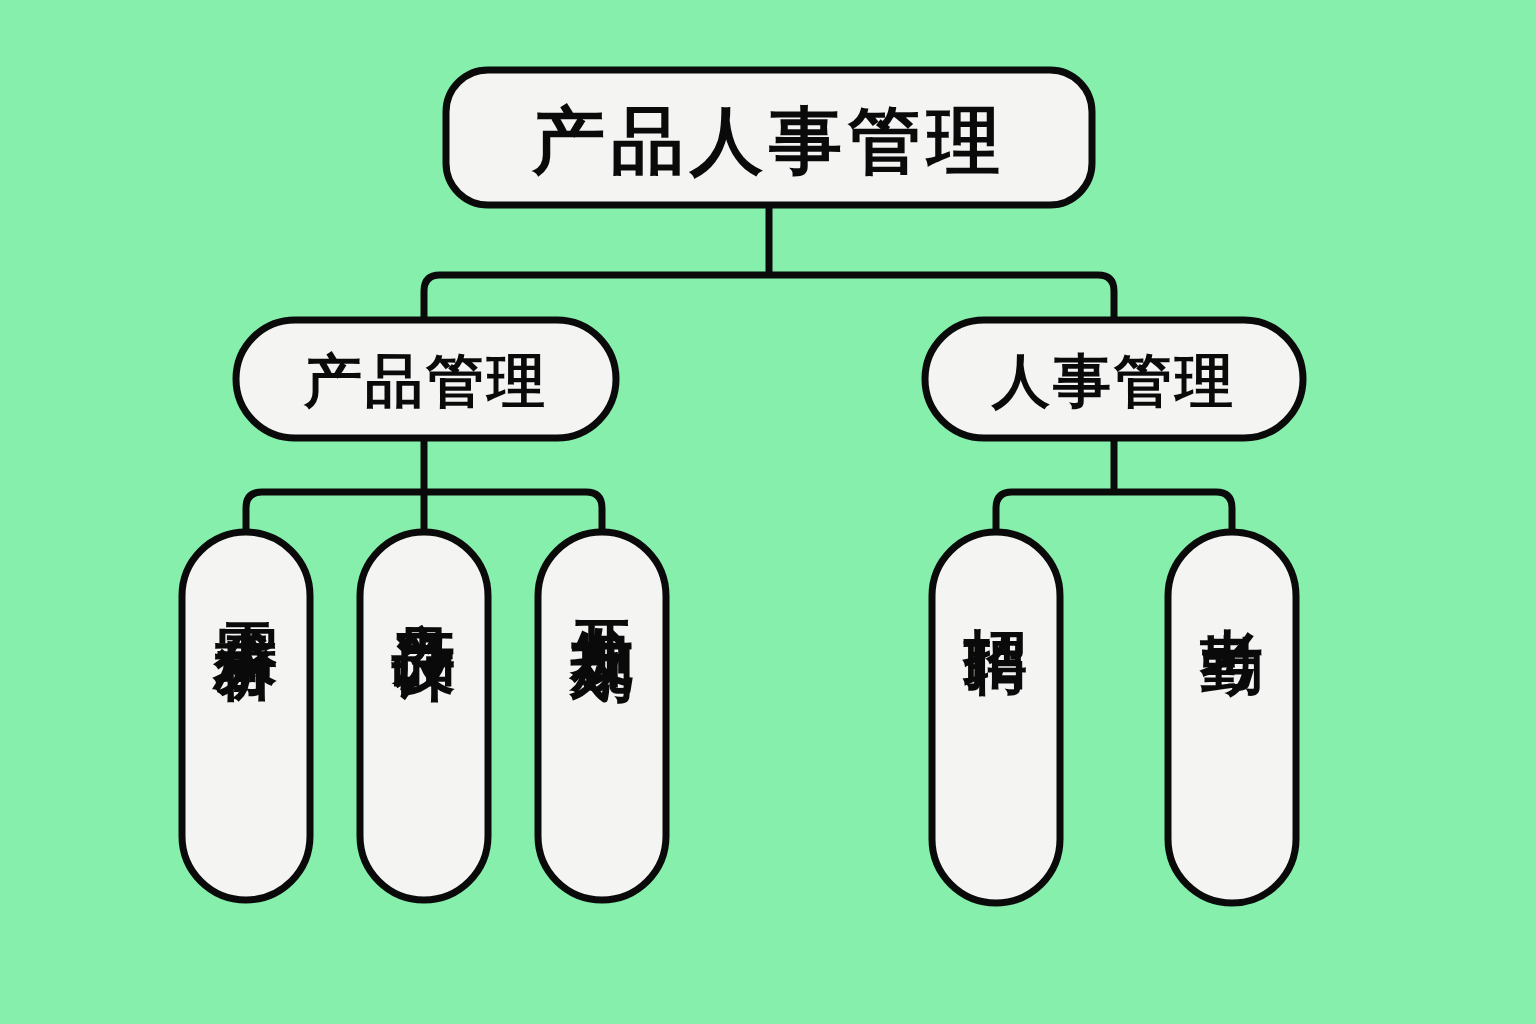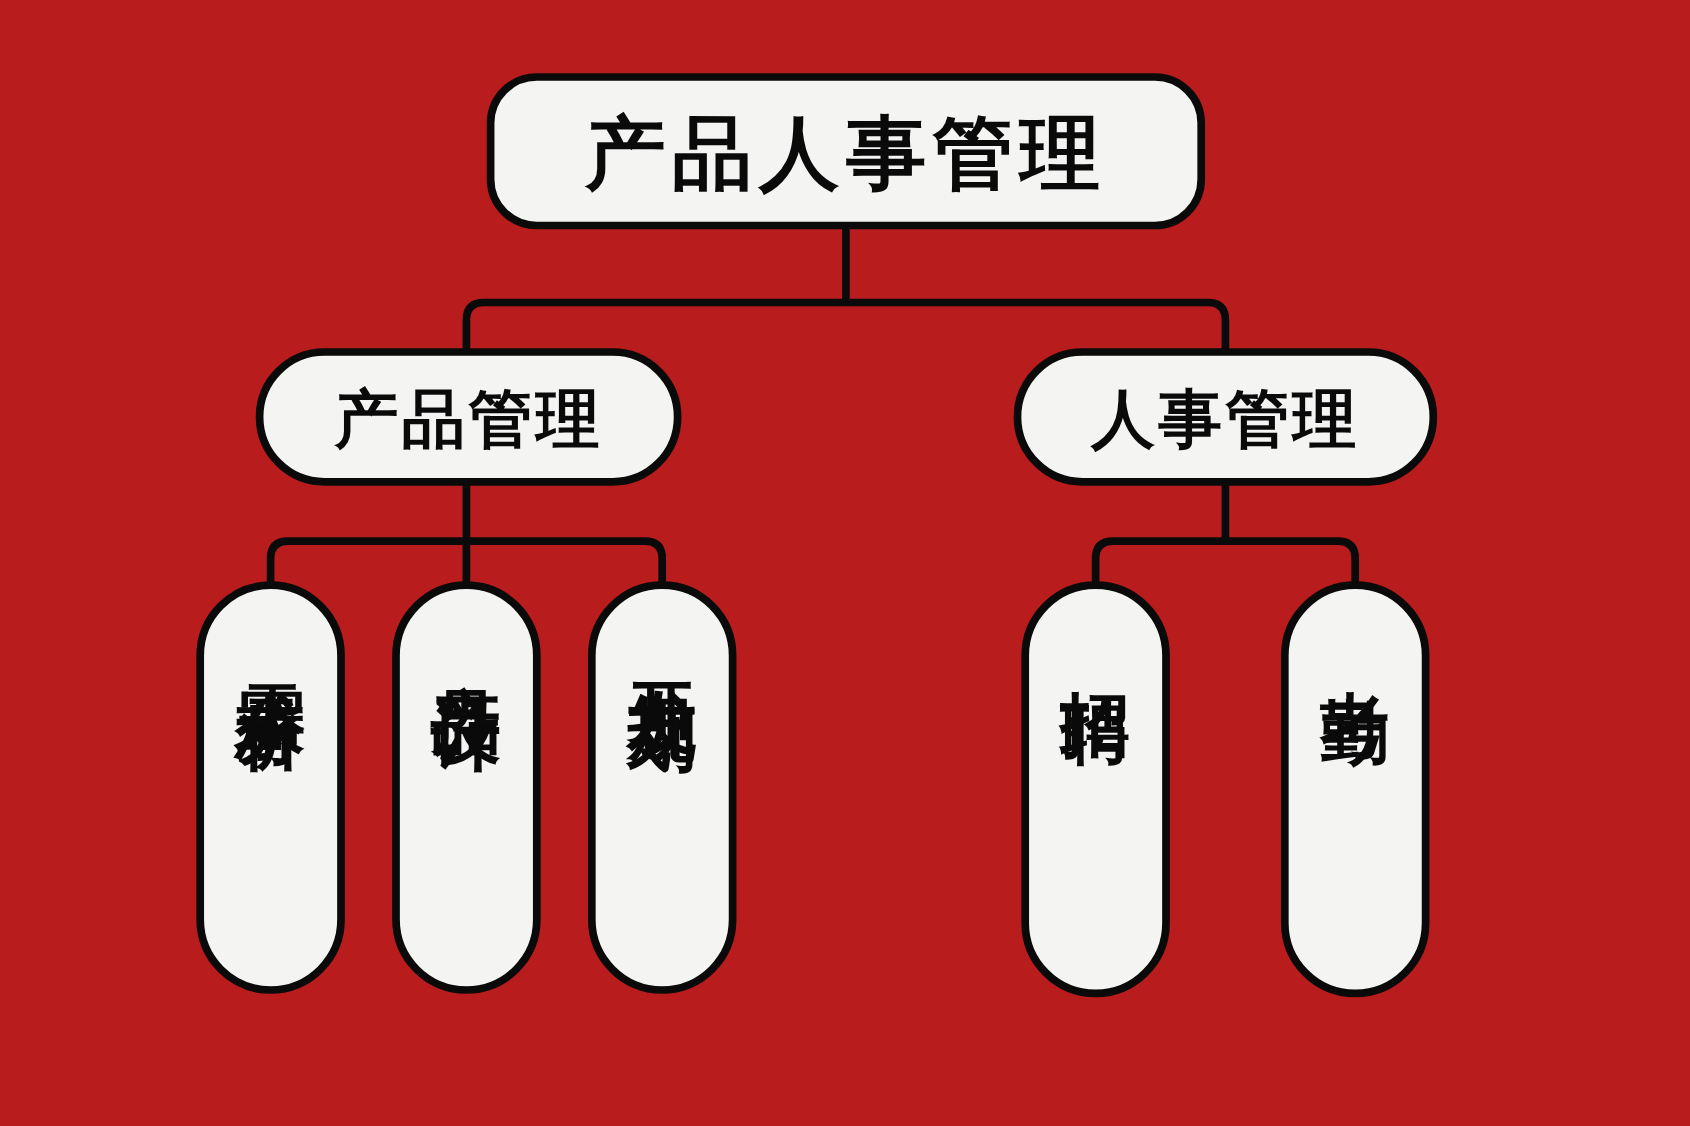--- a/index.html
+++ b/index.html
@@ -10,21 +10,21 @@
     width: 1536px;
     height: 1024px;
     background: #f4f5f3;
     font-family: "DejaVu Sans", "Liberation Sans", sans-serif;
     overflow: hidden;
   }
   #diagram-root {
     position: relative;
     width: 1536px;
     height: 1024px;
-    background: #b91c1c;
+    background: #86efac;
   }
   svg#org-chart {
     position: absolute;
     top: 0;
     left: 0;
     width: 1536px;
     height: 1024px;
     display: block;
   }
   .node-shape {

